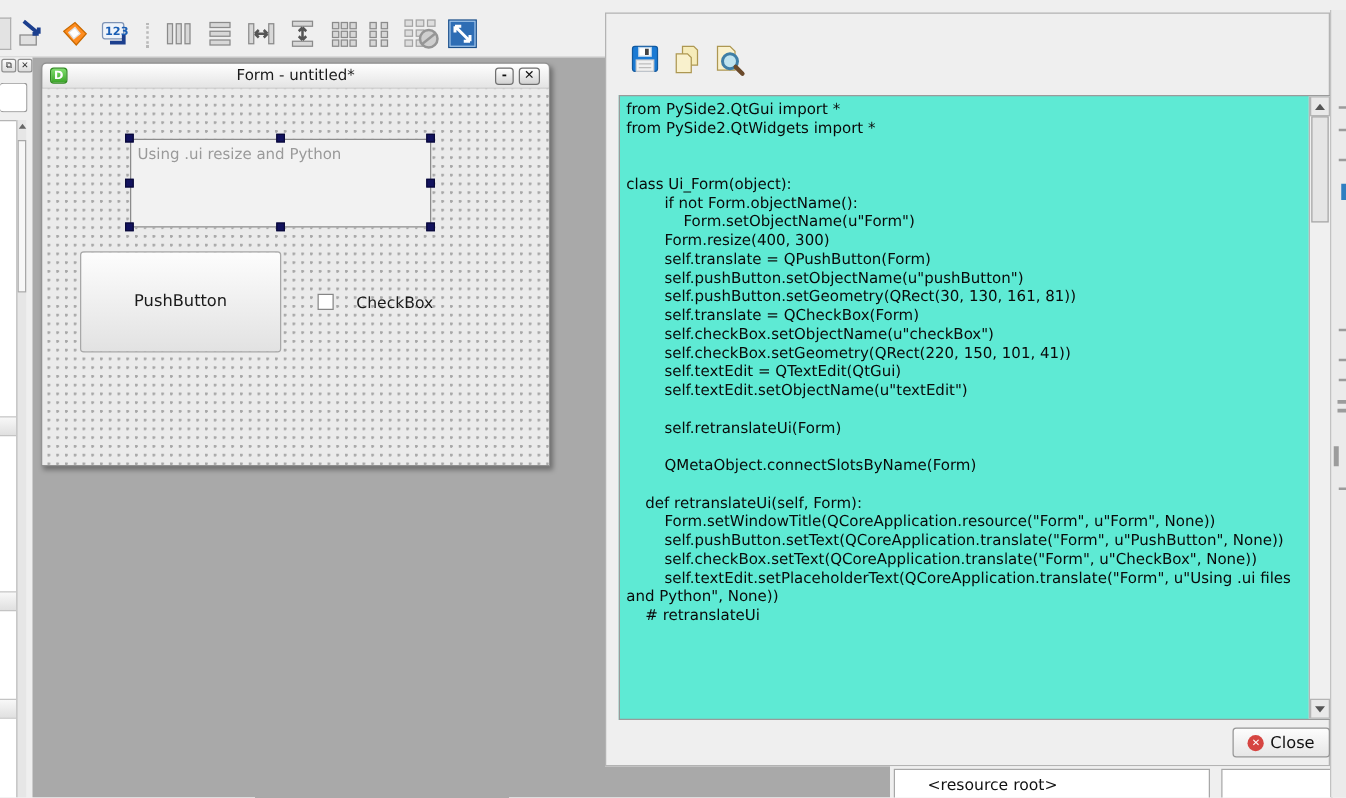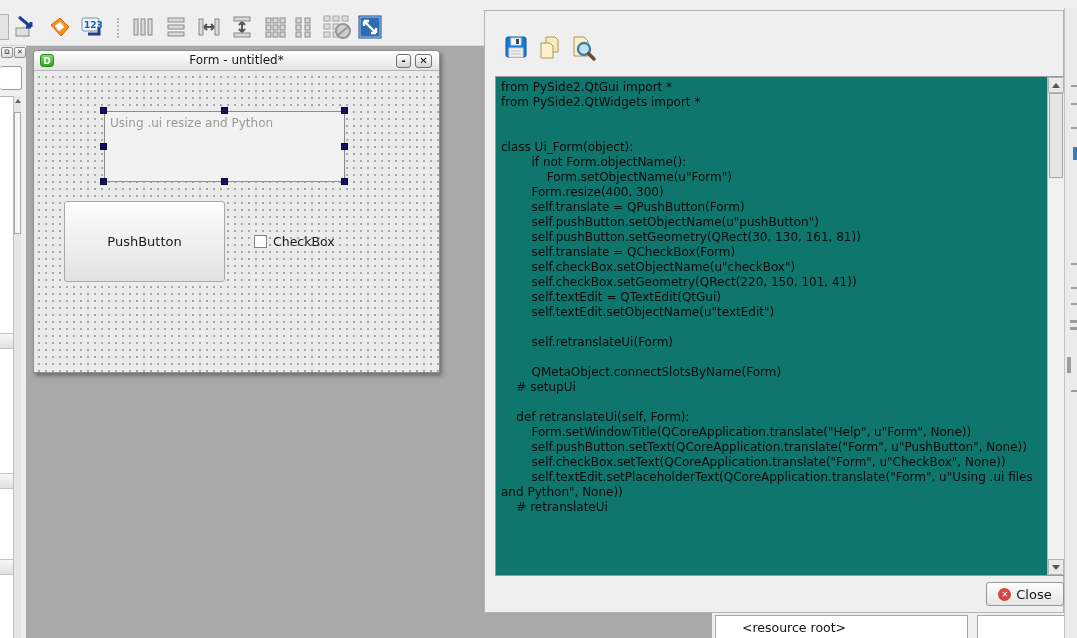--- a/index.html
+++ b/index.html
@@ -59,28 +59,28 @@
                   background-size:7px 7px; background-position:4px 5px; }
 
   .w-textedit { position:absolute; left:70px; top:40px; width:241px; height:71px; background:#f2f2f2;
                 border:1px solid #8c8c8c; font-size:12px; color:#9a9a9a; padding:4px 5px; }
   .handle { position:absolute; width:7px; height:7px; background:#12125e; border:1px solid #0a0a3a; }
 
   .w-pushbutton { position:absolute; left:30px; top:130px; width:161px; height:81px;
                   background:linear-gradient(#fdfdfd,#e2e2e2); border:1px solid #a8a8a8; border-radius:3px;
                   display:flex; align-items:center; justify-content:center; font-size:13px; color:#1a1a1a; }
   .w-checkbox { position:absolute; left:220px; top:150px; width:101px; height:41px;
-                display:flex; align-items:center; gap:6px; font-size:12.5px; color:#1a1a1a; }
+                display:flex; align-items:center; gap:18px; font-size:12.5px; color:#1a1a1a; }
   .cb-ind { width:13px; height:13px; background:#ffffff; border:1px solid #858585; flex:none; }
 
   
   .dialog { position:absolute; left:484px; top:10px; width:580px; height:603px; background:#efefef;
             border:1px solid #b3b3b3; }
   .dlg-tbtn { position:absolute; top:24px; width:26px; height:26px; }
-  .codearea { position:absolute; left:10px; top:65px; width:570px; height:500px; background:#0f766e;
+  .codearea { position:absolute; left:10px; top:65px; width:570px; height:500px; background:#5eead4;
               border:1px solid #9a9a9a; }
   .codetext { position:absolute; left:0; top:0; right:17px; bottom:0; overflow:hidden;
               padding:3px 0 0 5px; font-size:12px; line-height:15px; color:#0a0a0a; }
   .code-line { white-space:pre; min-height:15px; }
   .vscroll { position:absolute; right:0; top:0; width:17px; height:498px; background:#f0f0f0; border-left:1px solid #b5b5b5; }
   .sbtn { position:absolute; left:0; width:16px; height:16px; background:#e9e9e9; border:1px solid #b5b5b5;
           display:flex; align-items:center; justify-content:center; }
   .sbtn.up { top:0; } .sbtn.down { bottom:0; }
   .tri-up { width:0; height:0; border-left:4px solid transparent; border-right:4px solid transparent; border-bottom:5px solid #555; }
   .tri-down { width:0; height:0; border-left:4px solid transparent; border-right:4px solid transparent; border-top:5px solid #555; }
@@ -298,24 +298,23 @@
           <div class="code-line">        self.pushButton.setGeometry(QRect(30, 130, 161, 81))</div>
           <div class="code-line">        self.translate = QCheckBox(Form)</div>
           <div class="code-line">        self.checkBox.setObjectName(u"checkBox")</div>
           <div class="code-line">        self.checkBox.setGeometry(QRect(220, 150, 101, 41))</div>
           <div class="code-line">        self.textEdit = QTextEdit(QtGui)</div>
           <div class="code-line">        self.textEdit.setObjectName(u"textEdit")</div>
           <div class="code-line"></div>
           <div class="code-line">        self.retranslateUi(Form)</div>
           <div class="code-line"></div>
           <div class="code-line">        QMetaObject.connectSlotsByName(Form)</div>
-          <div class="code-line">    # setupUi</div>
           <div class="code-line"></div>
           <div class="code-line">    def retranslateUi(self, Form):</div>
-          <div class="code-line">        Form.setWindowTitle(QCoreApplication.translate("Help", u"Form", None))</div>
+          <div class="code-line">        Form.setWindowTitle(QCoreApplication.resource("Form", u"Form", None))</div>
           <div class="code-line">        self.pushButton.setText(QCoreApplication.translate("Form", u"PushButton", None))</div>
           <div class="code-line">        self.checkBox.setText(QCoreApplication.translate("Form", u"CheckBox", None))</div>
           <div class="code-line">        self.textEdit.setPlaceholderText(QCoreApplication.translate("Form", u"Using .ui files</div>
           <div class="code-line">and Python", None))</div>
           <div class="code-line">    # retranslateUi</div>
         </div>
       <div class="vscroll">
         <div class="sbtn up">
             <div class="tri-up"></div>
           </div>

